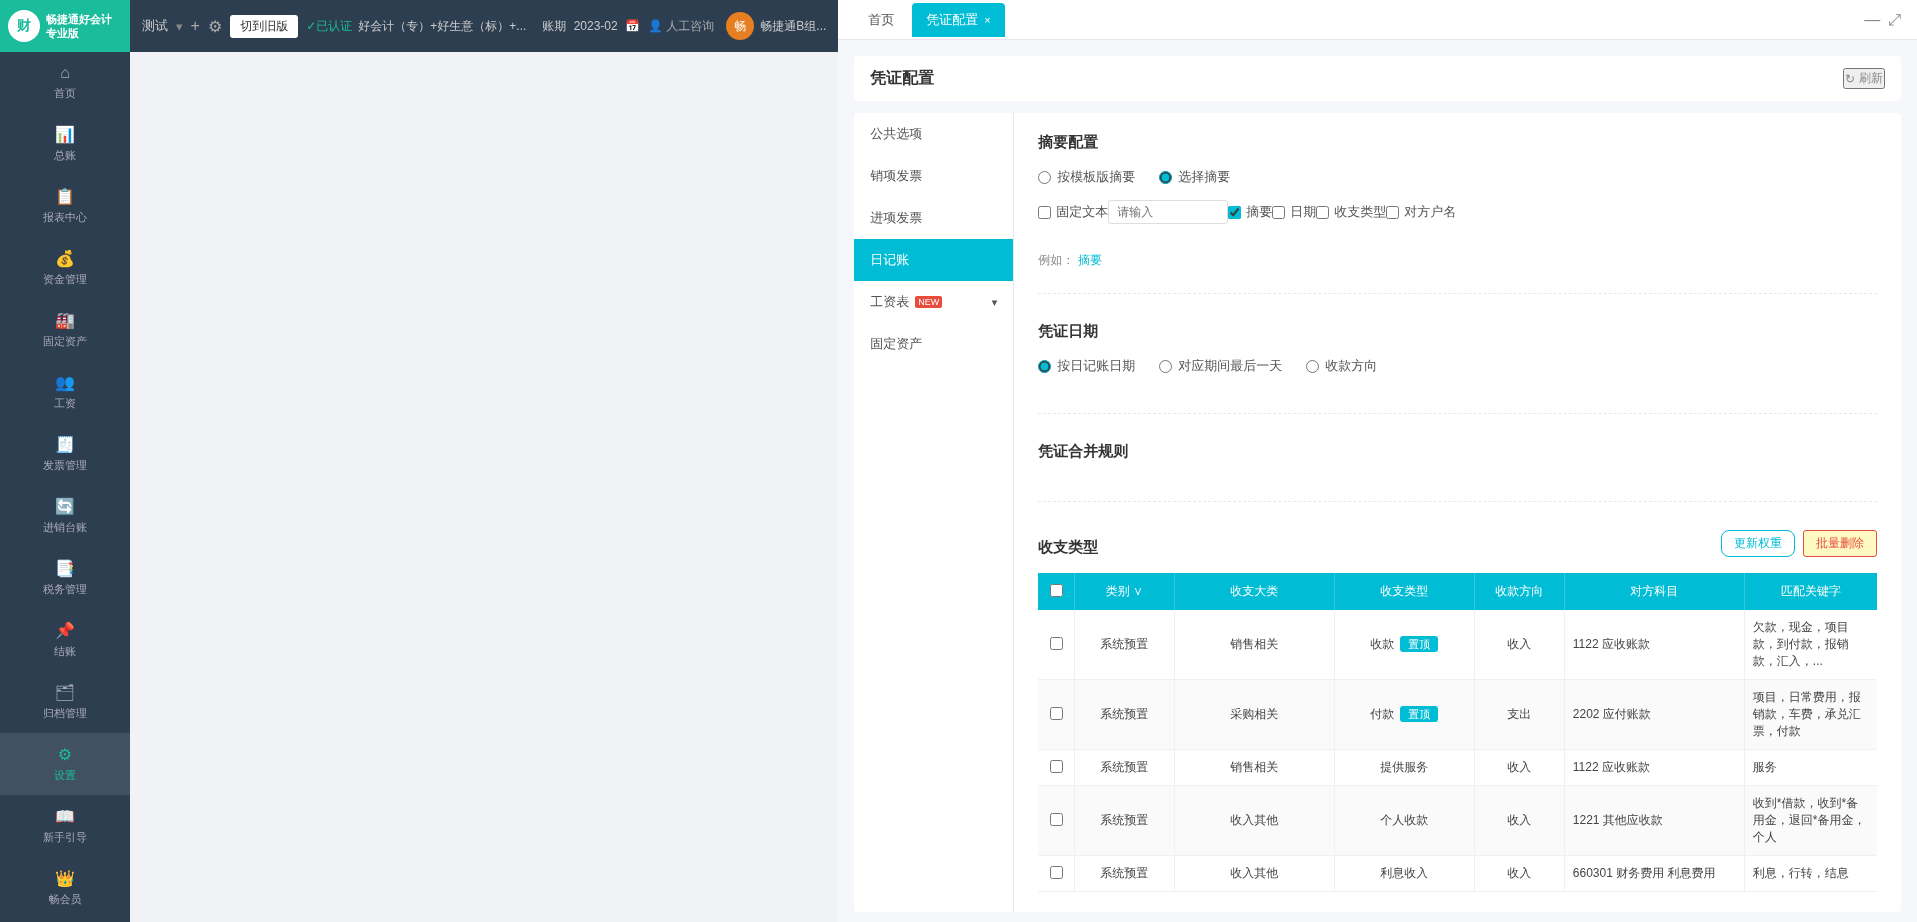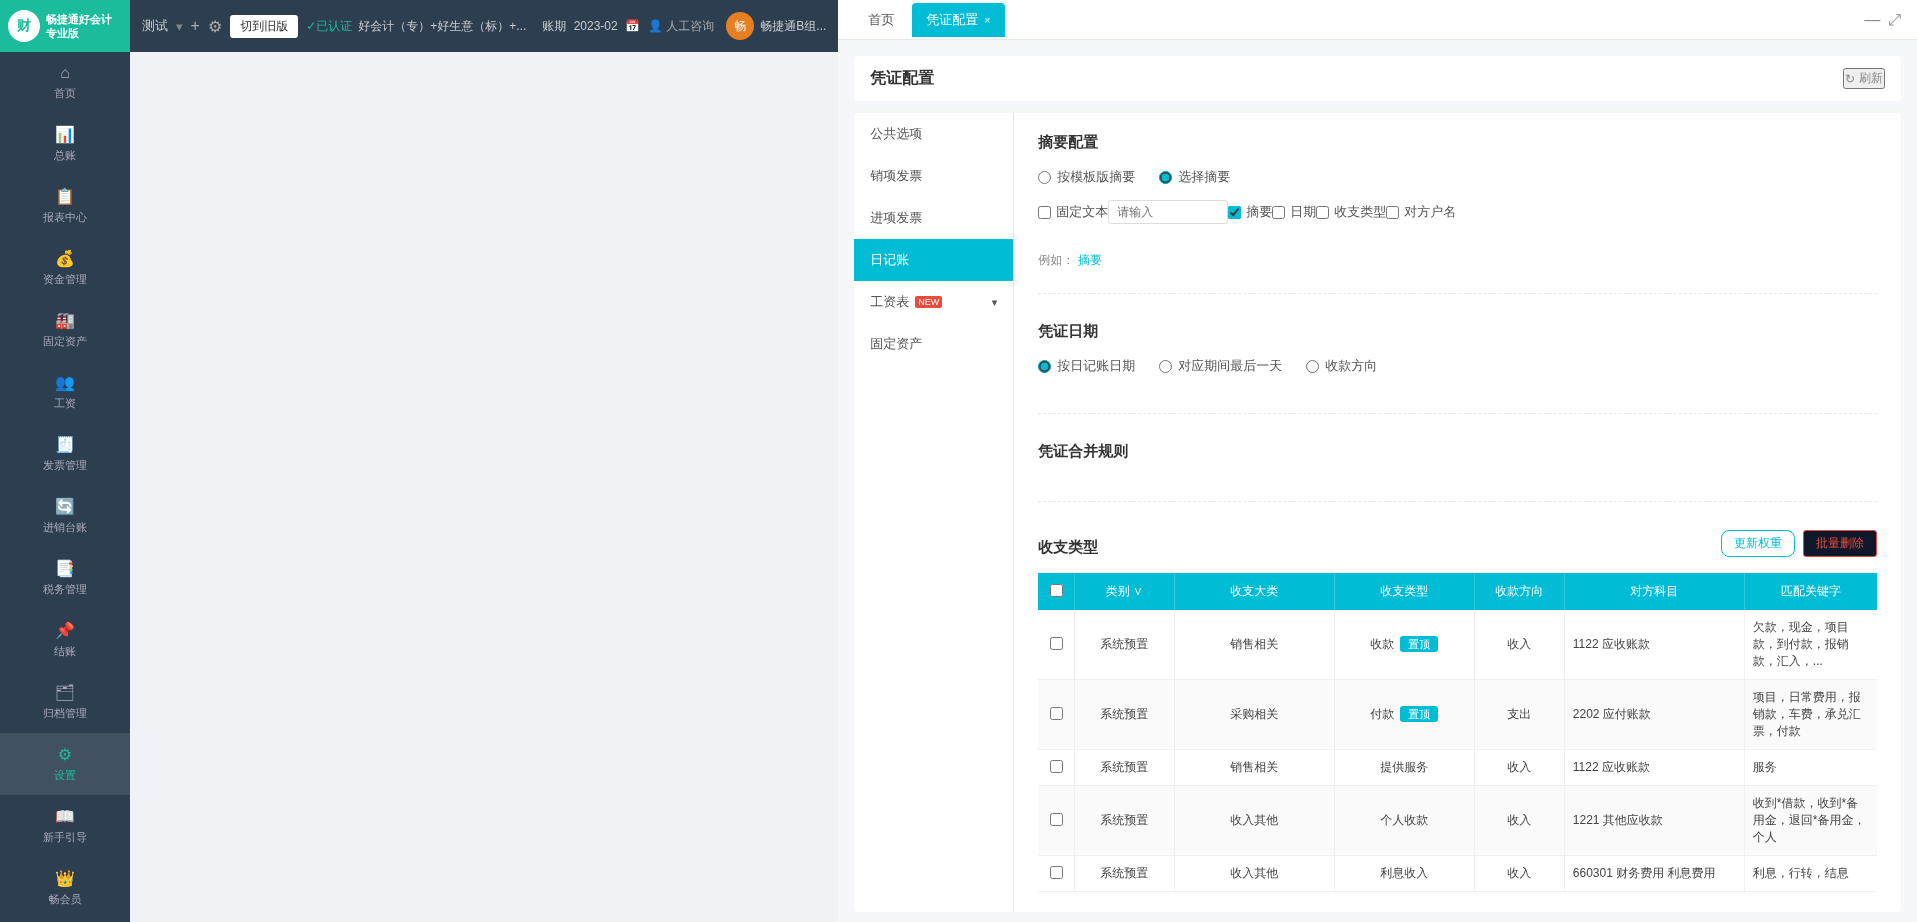--- a/index.html
+++ b/index.html
@@ -86,21 +86,21 @@
     .fixed-text-input { border: 1px solid #ddd; border-radius: 3px; padding: 4px 8px; font-size: 12px; color: #999; width: 120px; }
 
     
     .example-text { color: #00bcd4; font-size: 12px; margin-top: 6px; }
     .example-label { color: #888; font-size: 12px; }
 
     
     .table-section { margin-top: 16px; }
     .table-header-actions { display: flex; justify-content: flex-end; gap: 8px; margin-bottom: 8px; }
     .action-btn { border: 1px solid #00bcd4; color: #00bcd4; background: white; padding: 4px 12px; font-size: 12px; border-radius: 8px; cursor: pointer; }
-    .action-btn-danger { border: 1px solid #e74c3c; color: #e74c3c; background: #0f172a; padding: 4px 12px; font-size: 12px; border-radius: 3px; cursor: pointer; }
+    .action-btn-danger { border: 1px solid #e74c3c; color: #e74c3c; background: #fef9c3; padding: 4px 12px; font-size: 12px; border-radius: 3px; cursor: pointer; }
 
     
     .data-table { width: 100%; border-collapse: collapse; font-size: 12px; }
     .data-table thead tr { background: #00bcd4; color: white; }
     .data-table thead th { padding: 10px 8px; text-align: center; font-weight: normal; border-right: 1px solid rgba(255,255,255,0.2); }
     .data-table thead th:last-child { border-right: none; }
     .data-table tbody tr { background: white; border-bottom: 1px solid #f0f0f0; }
     .data-table tbody tr:nth-child(even) { background: #fafafa; }
     .data-table tbody td { padding: 9px 8px; text-align: center; color: #444; border-right: 1px solid #f0f0f0; }
     .data-table tbody td:last-child { border-right: none; text-align: left; }

